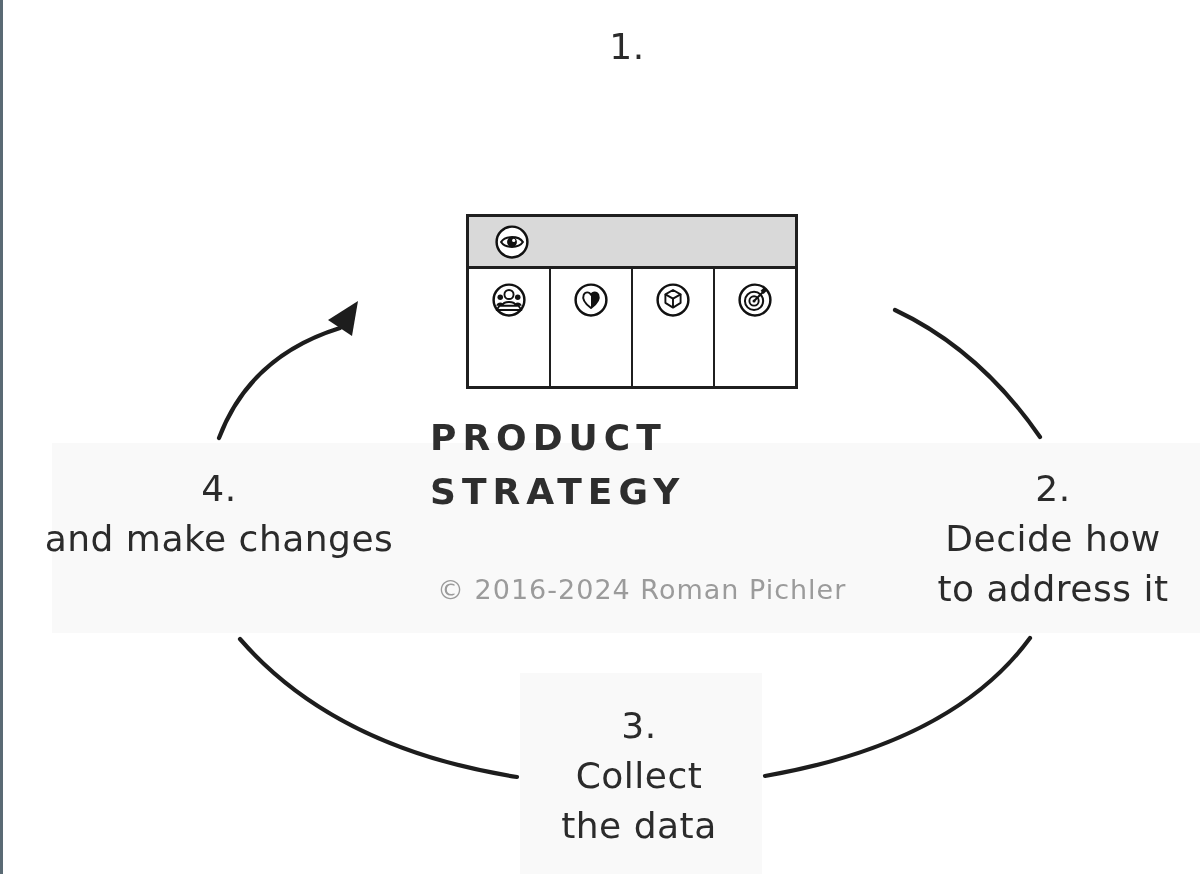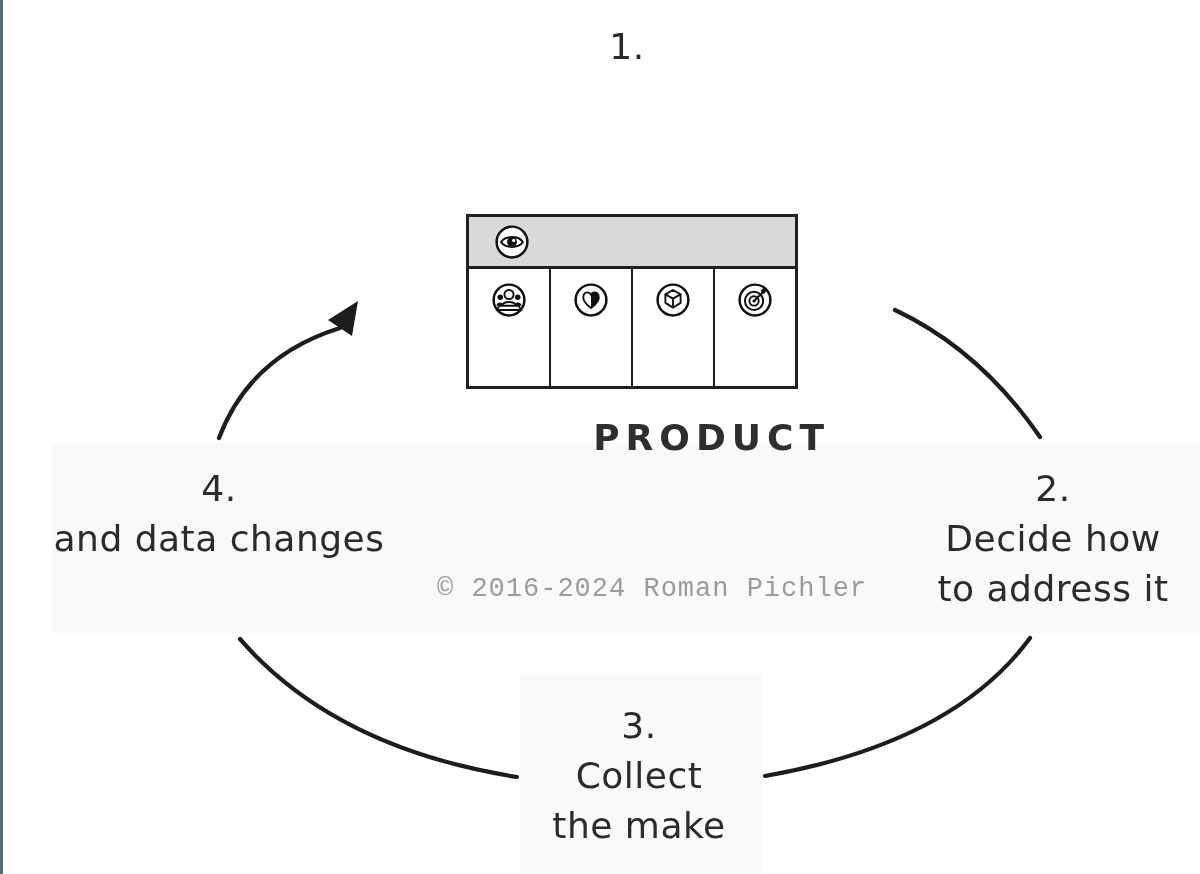--- a/index.html
+++ b/index.html
@@ -26,27 +26,27 @@
   }
   .board-header{
     box-sizing:border-box;height:52px;background:#d9d9d9;
     border-bottom:3px solid #1f1f1f;display:flex;align-items:center;padding-left:24px;
   }
   .board-body{display:flex;height:120px;}
   .board-col{flex:1;border-right:2px solid #1f1f1f;display:flex;justify-content:center;}
   .board-col:last-child{border-right:none;}
   .board-col svg{margin-top:12px;}
   .board-title{
-    position:absolute;left:430px;top:411px;width:400px;text-align:right;
+    position:absolute;left:430px;top:411px;width:400px;text-align:left;
     font-size:36px;line-height:54px;font-weight:bold;letter-spacing:6px;
     color:#2e2e2e;white-space:nowrap;
   }
   .copyright{
     position:absolute;left:437px;top:574px;width:400px;text-align:center;
-    font-size:27px;color:#9b9b9b;letter-spacing:1px;white-space:nowrap;font-family:Liberation Mono, monospace;
+    font-size:27px;color:#9b9b9b;letter-spacing:1px;white-space:nowrap;
   }
 </style>
 </head>
 <body>
 
 <div id="stage">
 
   <div class="edge-bar"></div>
   <div class="band"></div>
   <div class="band3"></div>
@@ -103,38 +103,39 @@
           <circle cx="19" cy="21" r="1.6" fill="#111111"></circle>
           <line x1="19.5" y1="20.5" x2="28.5" y2="11.5" stroke="#111111" stroke-width="2.1"></line>
           <rect x="26.8" y="8" width="4.6" height="4.6" fill="#111111" transform="rotate(45 29.1 10.3)"></rect>
         </svg>
       </div>
     </div>
   </div>
 
   <div class="board-title">
     <div>PRODUCT</div>
+    <div>STRATEGY</div>
   </div>
 
   <div class="copyright">© 2016-2024 Roman Pichler</div>
 
   <div id="step1" class="step">
     <div>1.</div>
   </div>
 
   <div id="step2" class="step">
     <div>2.</div>
     <div>Decide how</div>
     <div>to address it</div>
   </div>
 
   <div id="step3" class="step">
     <div>3.</div>
     <div>Collect</div>
-    <div>the make</div>
+    <div>the data</div>
   </div>
 
   <div id="step4" class="step">
     <div>4.</div>
-    <div>and data changes</div>
+    <div>and make changes</div>
   </div>
 
 </div>
 
 </body></html>

